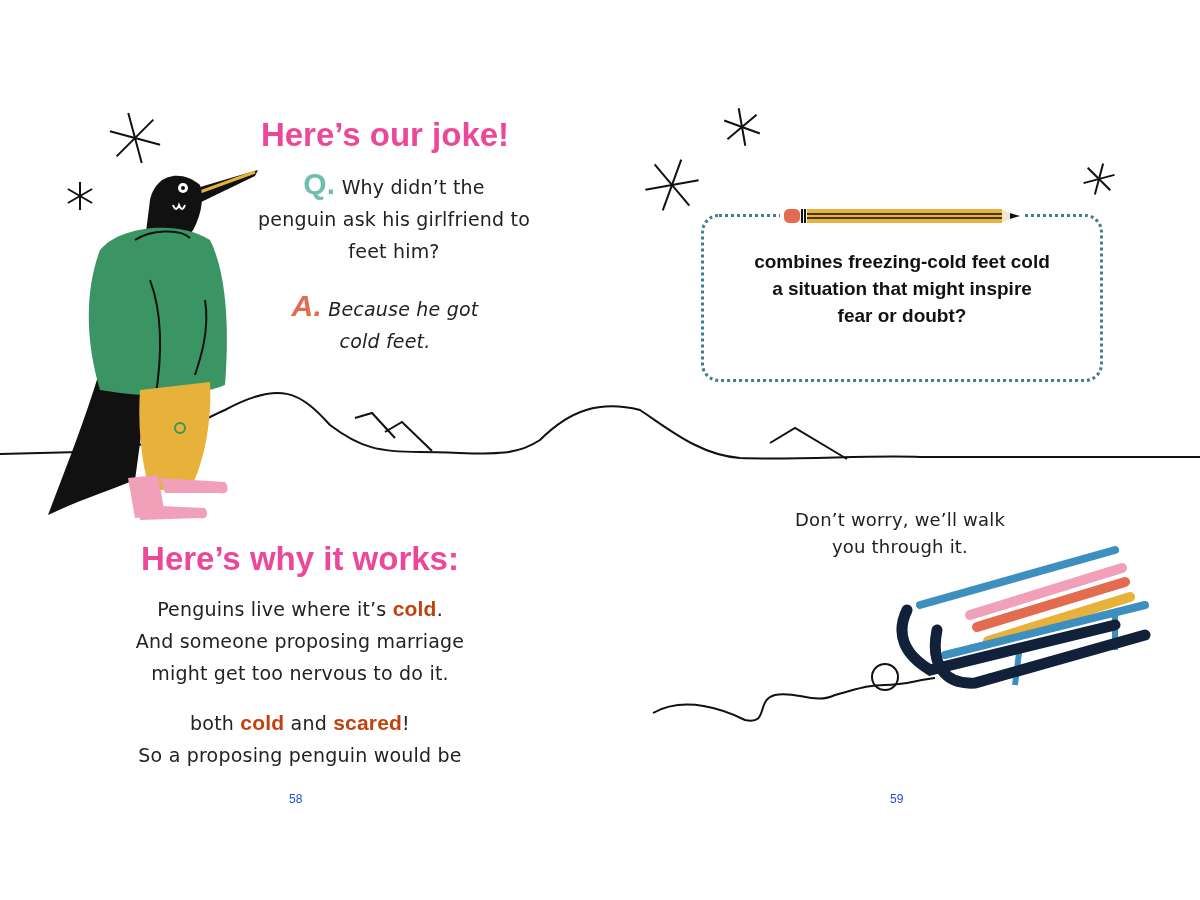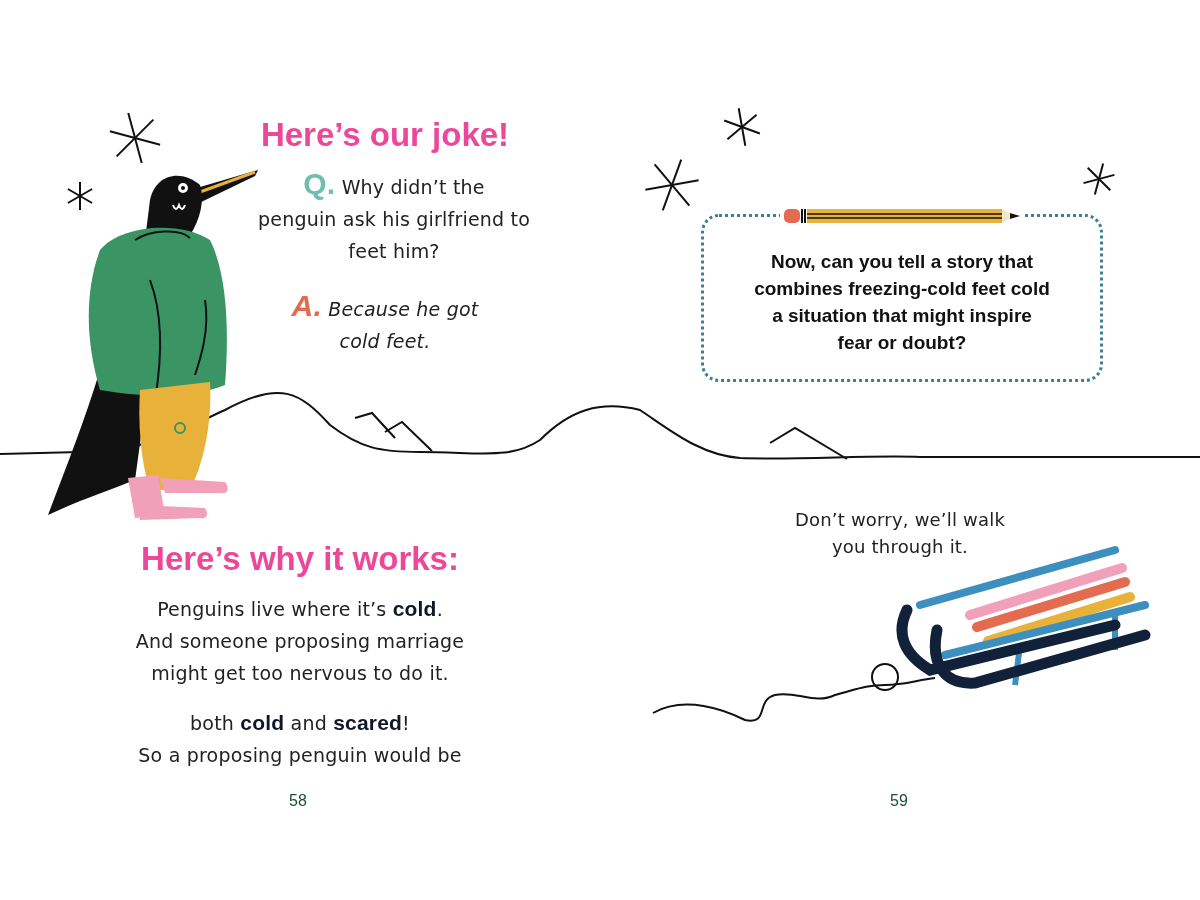--- a/index.html
+++ b/index.html
@@ -9,32 +9,32 @@
   }
   .abs { position: absolute; }
   .heading {
     font-family: "Liberation Sans", sans-serif; font-weight: bold; color: #ec4899;
     text-align: center; margin: 0;
   }
   .body-text {
     font-family: "DejaVu Sans", sans-serif; font-weight: normal; color: #222;
     text-align: center; font-size: 19px; line-height: 32px; letter-spacing: 0.2px;
   }
-  .accent { font-family: "Liberation Sans", sans-serif; font-weight: bold; color: #0f172a; font-size: 21px; }
+  .accent { font-family: "Liberation Sans", sans-serif; font-weight: bold; color: #c2410c; font-size: 21px; }
   .q-mark { font-family: "Liberation Sans", sans-serif; font-weight: bold; color: #6fbfae; font-size: 30px; }
   .a-mark { font-family: "Liberation Sans", sans-serif; font-weight: bold; font-style: italic; color: #e36b4f; font-size: 30px; }
   .italic { font-style: italic; }
   .prompt-box {
     border: 3px dotted #3b7f91; border-radius: 18px; box-sizing: border-box;
   }
   .prompt-text {
     font-family: "Liberation Sans", sans-serif; font-weight: bold; font-size: 19px;
     line-height: 27px; text-align: center; color: #111;
   }
-  .page-num { font-family: "Liberation Sans", sans-serif; font-size: 16px; color: #14532d; }
+  .page-num { font-family: "Liberation Sans", sans-serif; font-size: 12px; color: #1d4ed8; }
 </style>
 </head>
 <body>
 
 <svg class="abs" style="left:0;top:380px" width="1200" height="100" viewBox="0 0 1200 100">
   <path d="M0,74 L80,72 C160,70 190,45 225,30 C280,0 300,12 330,45 C360,68 380,72 420,72 C480,72 510,80 540,60 C570,30 600,20 640,30 C670,50 700,75 740,78 C800,80 870,75 920,77 L1200,77" fill="none" stroke="#111" stroke-width="2"></path>
   <path d="M355,38 L372,33 L395,58" fill="none" stroke="#111" stroke-width="2"></path>
   <path d="M385,52 L402,42 L432,71" fill="none" stroke="#111" stroke-width="2"></path>
   <path d="M770,63 L795,48 L847,79" fill="none" stroke="#111" stroke-width="2"></path>
 </svg>
@@ -148,21 +148,20 @@
   <rect x="17" y="3" width="2" height="14" fill="#111"></rect>
   <rect x="20" y="3" width="2" height="14" fill="#111"></rect>
   <rect x="23" y="3" width="195" height="14" fill="#e8b23a"></rect>
   <line x1="23" y1="8" x2="218" y2="8" stroke="#111" stroke-width="1.5"></line>
   <line x1="23" y1="12" x2="218" y2="12" stroke="#111" stroke-width="1.5"></line>
   <polygon points="218,3 230,10 218,17" fill="#f3e6c8"></polygon>
   <polygon points="226,7 236,10 226,13" fill="#111"></polygon>
 </svg>
 
 <div class="abs prompt-text" style="left:705px;top:248px;width:394px;">
-  <div>Now, can you tell a story that</div>
   <div>combines freezing-cold feet cold</div>
   <div>a situation that might inspire</div>
   <div>fear or doubt?</div>
 </div>
 
 <div class="abs body-text" style="left:740px;top:506px;width:320px;font-size:18px;line-height:27px;">
   <div>Don’t worry, we’ll walk</div>
   <div>you through it.</div>
 </div>
 

